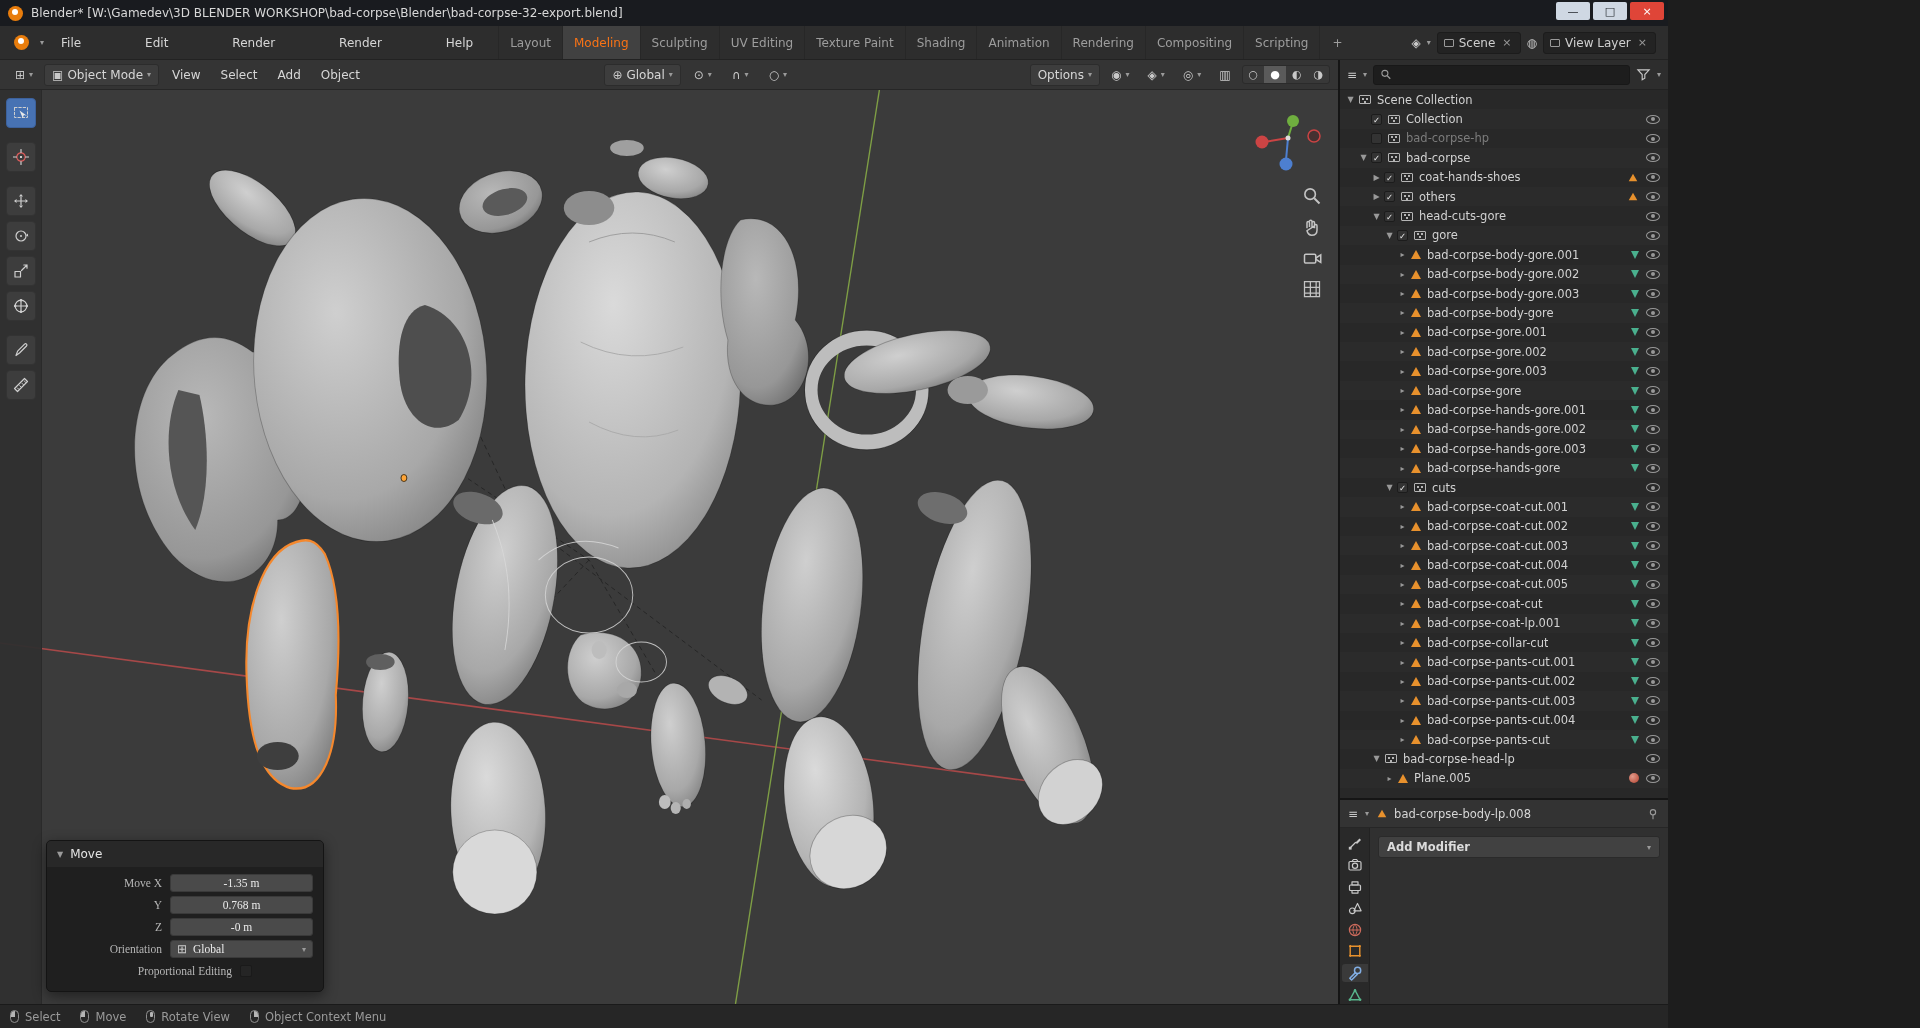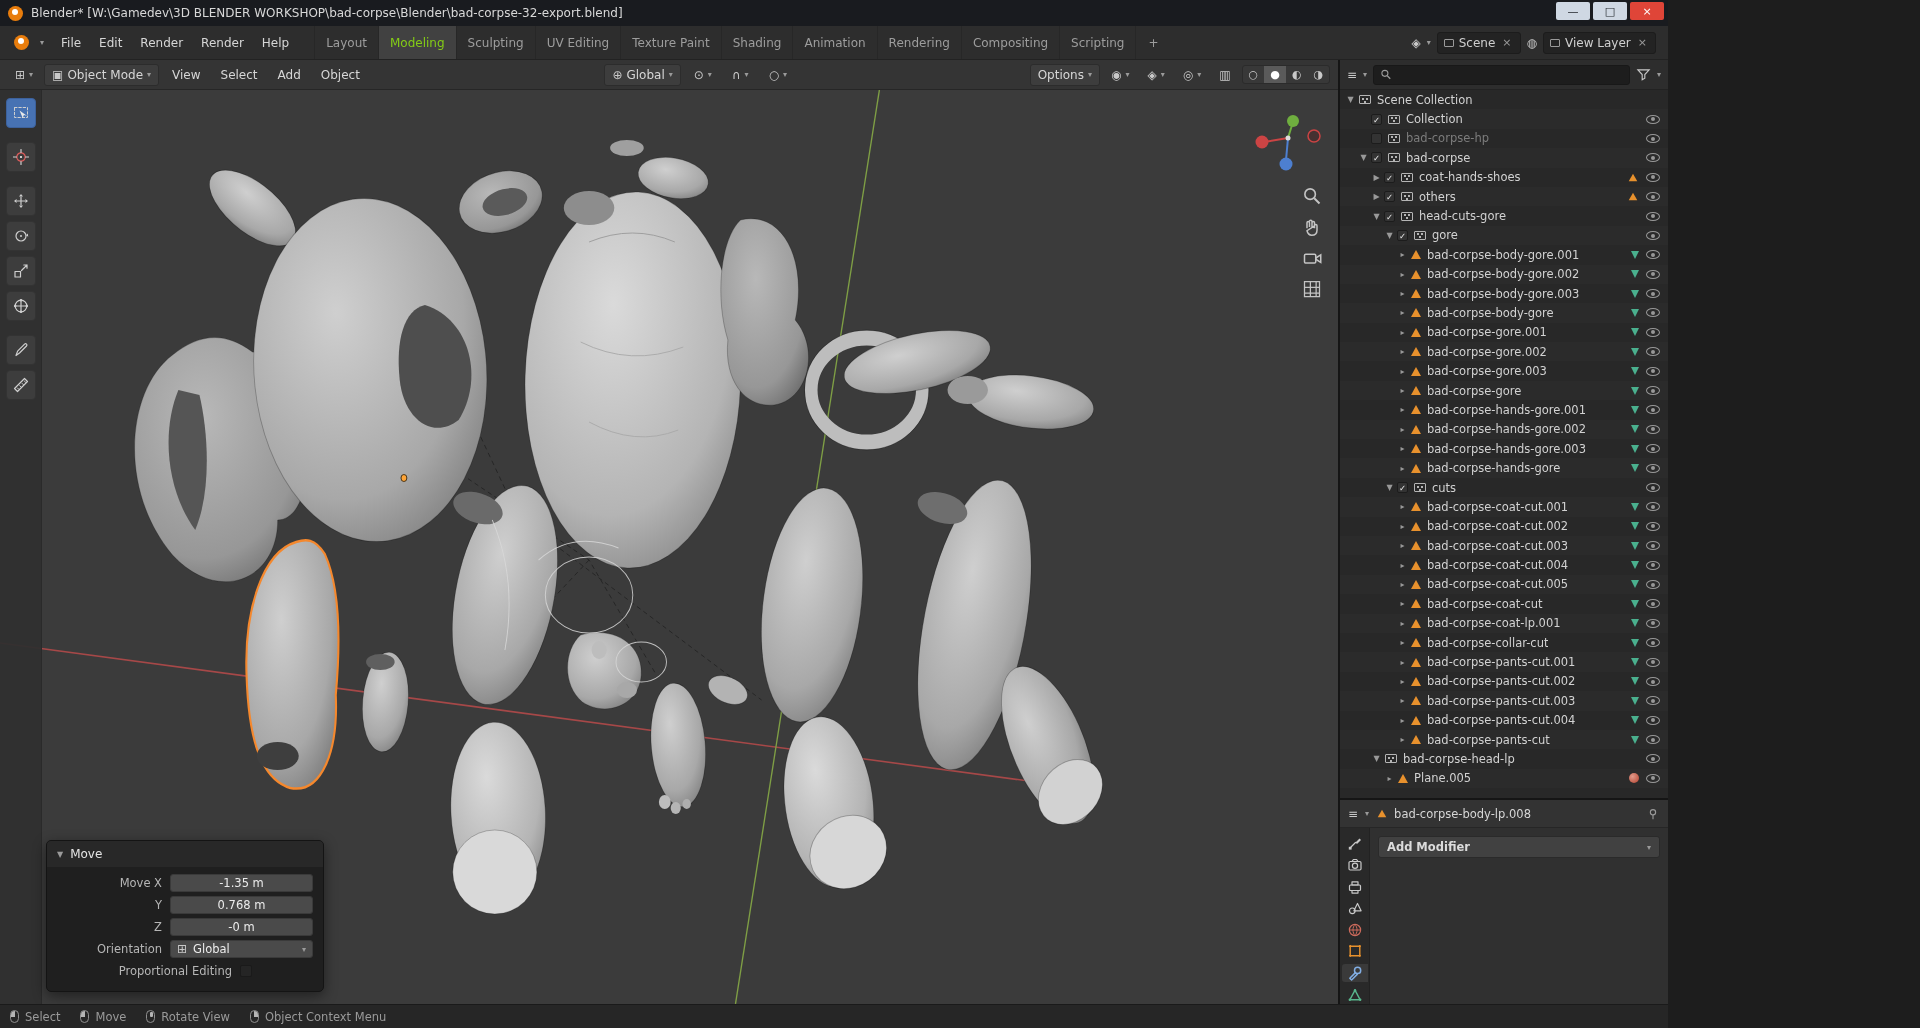--- a/index.html
+++ b/index.html
@@ -18,21 +18,21 @@
     background:#cfd8e3;color:#20242a;font-size:11px;border-radius:2px;cursor:default;}
   .win-btn.close{background:#df4538;color:#fff;}
 
   
   .menubar{height:34px;background:#2d2d2d;border-bottom:1px solid #222;display:flex;align-items:center;
     padding:0 8px;flex:0 0 auto;gap:2px;}
   .mb-logo{display:flex;align-items:center;gap:3px;padding:0 6px;color:#bbb;}
   .menu-item{padding:4px 9px;border-radius:3px;color:#d6d6d6;}
   .ws-tabs{display:flex;align-items:stretch;height:100%;margin-left:14px;border-left:1px solid #272727;}
   .ws-tab{display:flex;align-items:center;padding:0 11px;color:#9d9d9d;border-right:1px solid #272727;font-size:12px;}
-  .ws-tab.active{background:#414141;color:#84cc16;}
+  .ws-tab.active{background:#414141;color:#f97316;}
   .ws-add{display:flex;align-items:center;padding:0 10px;color:#9d9d9d;}
   .mb-spacer{flex:1;}
   .mb-right{display:flex;align-items:center;gap:6px;margin-right:4px;}
   .id-field{display:flex;align-items:center;gap:5px;background:#232323;border:1px solid #1c1c1c;
     border-radius:3px;height:22px;padding:0 6px;color:#cfcfcf;}
   .mini-sq{display:inline-block;width:10px;height:8px;border:1px solid #9a9a9a;border-radius:1px;}
   .x-btn{color:#9a9a9a;font-size:11px;padding:0 2px;}
   .caret{font-size:8px;color:#9a9a9a;}
 
   
@@ -67,21 +67,21 @@
   .vp-text .l1{color:#d6d6d6;font-size:12.5px;}
   .vp-text .l2{color:#bdbdbd;font-size:11.5px;margin-top:3px;}
 
   .gizmo{position:absolute;right:12px;top:10px;z-index:4;}
   .nav-btns{position:absolute;right:16px;top:96px;z-index:4;display:flex;flex-direction:column;gap:11px;align-items:center;}
 
   
   #move-panel{position:absolute;left:46px;bottom:12px;width:278px;background:rgba(30,30,30,.95);
     border:1px solid #141414;border-radius:5px;overflow:hidden;z-index:6;box-shadow:0 4px 14px rgba(0,0,0,.45);}
   .mp-header{height:26px;display:flex;align-items:center;padding:0 10px;color:#e4e4e4;gap:7px;background:rgba(44,44,44,.7);}
-  .mp-rows{padding:4px 0 8px;}
+  .mp-rows{padding:4px 0 8px;font-family:Liberation Serif, serif;}
   .mp-row{display:flex;align-items:center;height:20px;padding:0 10px;margin:2px 0;}
   .mp-label{width:105px;text-align:right;color:#b6b6b6;font-size:11.5px;margin-right:8px;flex:0 0 auto;}
   .mp-value{flex:1;background:#4a4a4a;border:1px solid #3a3a3a;border-radius:3px;height:18px;line-height:17px;
     text-align:center;color:#ebebeb;font-size:11.5px;}
   .mp-select{flex:1;background:#4a4a4a;border:1px solid #3a3a3a;border-radius:3px;height:18px;display:flex;
     align-items:center;padding:0 6px;gap:6px;color:#ebebeb;font-size:11.5px;}
   .mp-check{width:12px;height:12px;background:#252525;border:1px solid #1a1a1a;border-radius:2px;}
 
   
   .sidebar{width:328px;display:flex;flex-direction:column;flex:0 0 auto;}
@@ -156,21 +156,21 @@
       <span class="win-btn">□</span>
       <span class="win-btn close">×</span>
     </span>
   </div>
 
   <div class="menubar">
     <span class="mb-logo">
       <span class="blender-logo"></span>
       <span class="caret">▾</span>
     </span>
-    <span id="top-menus" style="display:flex;align-items:flex-end;">
+    <span id="top-menus" style="display:flex;align-items:flex-end;gap:46px;">
         <span class="menu-item">File</span>
         <span class="menu-item">Edit</span>
         <span class="menu-item">Render</span>
         <span class="menu-item">Render</span>
         <span class="menu-item">Help</span>
       </span>
     <span class="ws-tabs" id="ws-tabs">
         <span class="ws-tab">Layout</span>
         <span class="ws-tab active">Modeling</span>
         <span class="ws-tab">Sculpting</span>

